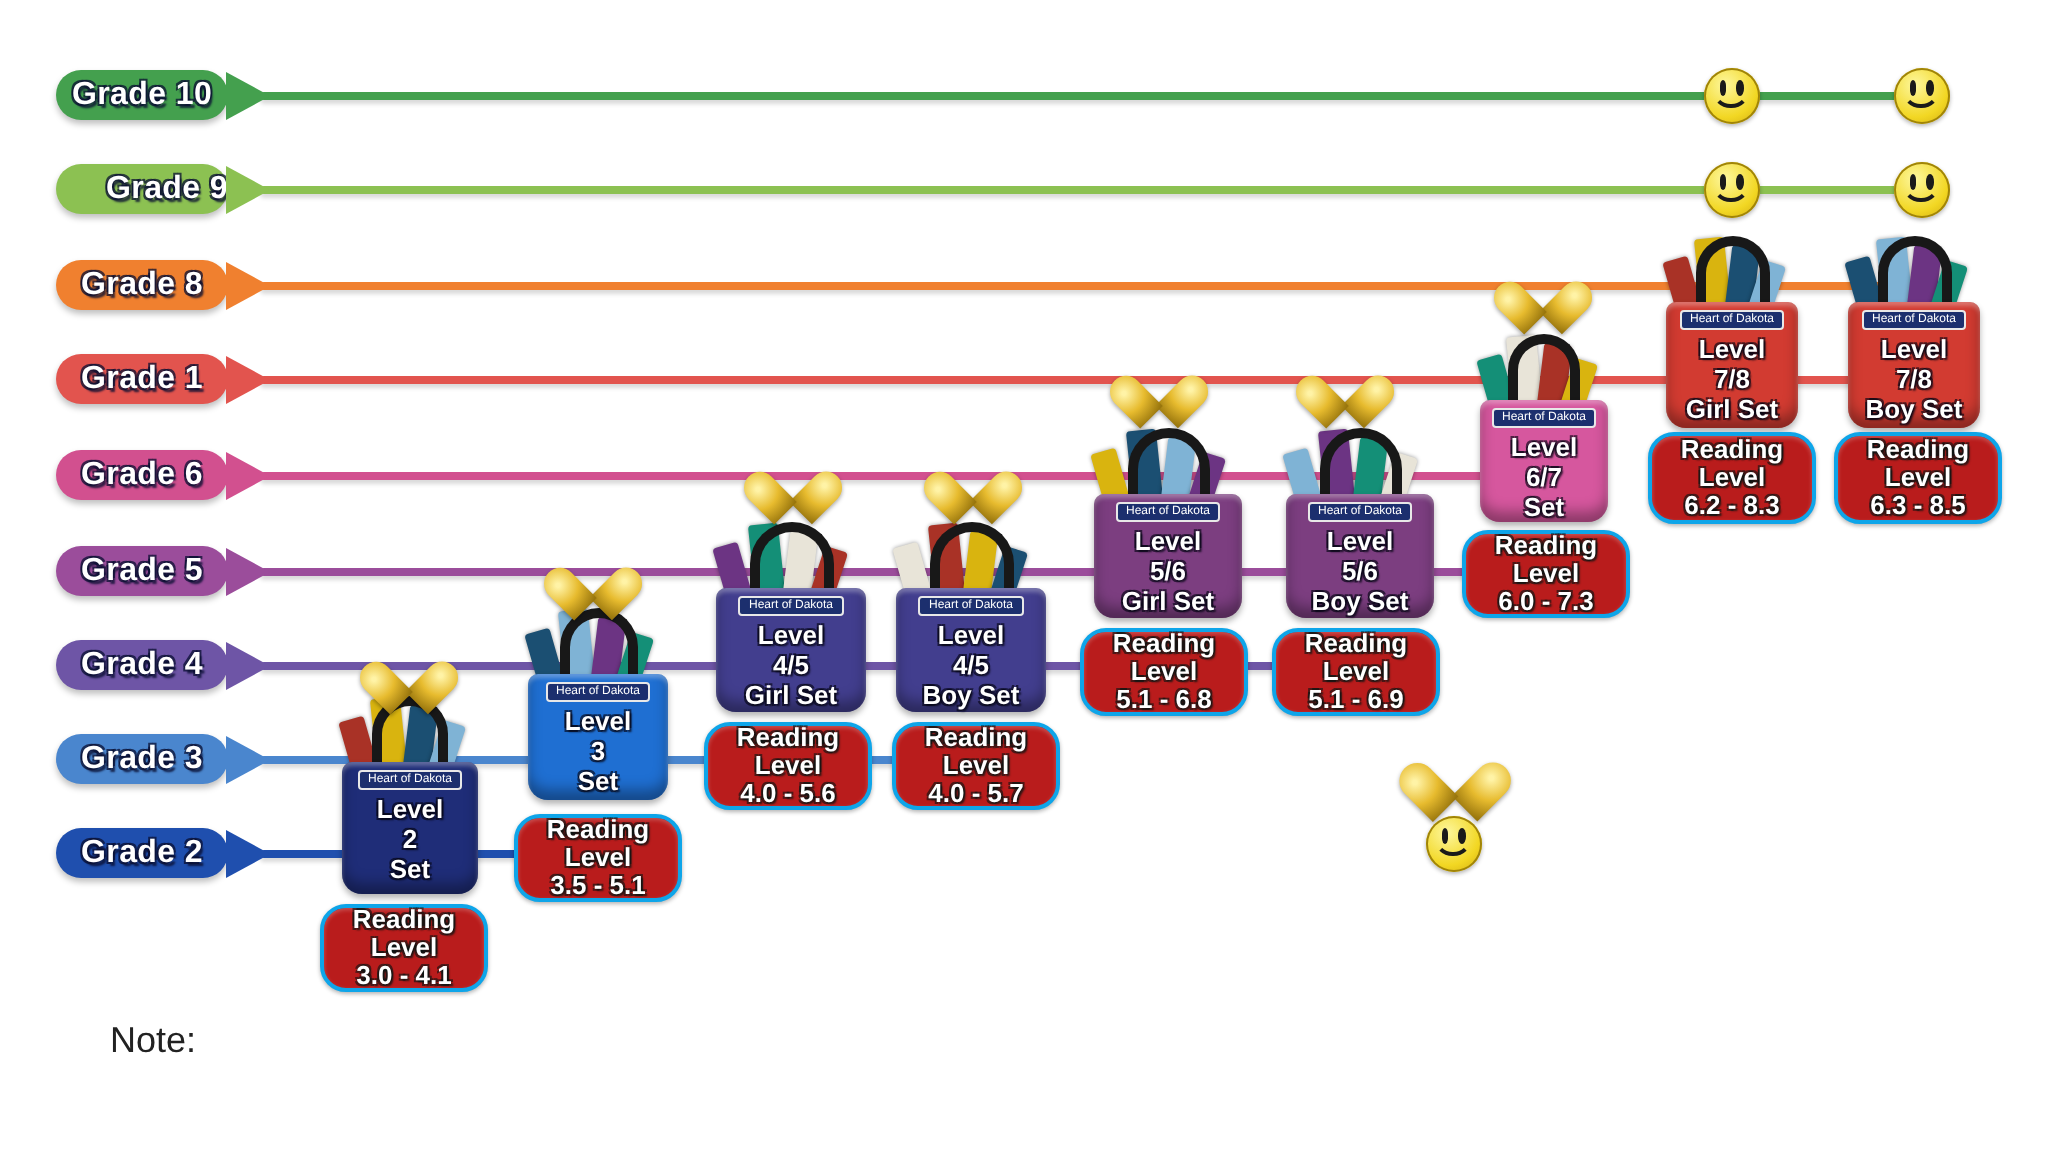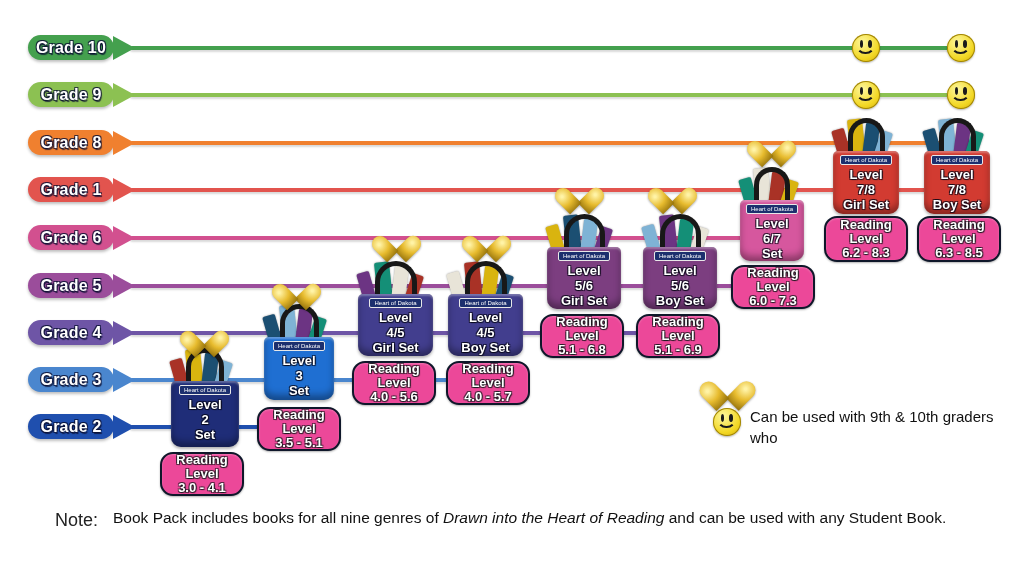--- a/index.html
+++ b/index.html
@@ -41,21 +41,21 @@
   .bag-body{position:absolute;left:0;right:0;top:38px;border-radius:5px 5px 10px 10px;z-index:4;
         box-shadow:inset 0 2px 2px rgba(255,255,255,.3),inset 0 -5px 7px rgba(0,0,0,.35),0 2px 3px rgba(0,0,0,.3);
         display:flex;flex-direction:column;align-items:center;}
   .brand{margin-top:4px;background:#1c2f6e;color:#fff;font-size:6px;line-height:8px;
         padding:0 4px;border-radius:2px;border:1px solid #e8e8e8;white-space:nowrap;}
   .bag-label{margin-top:2px;text-align:center;color:#fff;font-weight:bold;font-size:13px;line-height:15px;
         text-shadow:-1px -1px 0 rgba(5,5,20,.65),1px -1px 0 rgba(5,5,20,.65),
                     -1px 1px 0 rgba(5,5,20,.65),1px 1px 1px rgba(5,5,20,.8);}
   .bag-line{display:block;}
   
-  .rbox{position:absolute;background:#ec4899;border:2px solid #0f172a;border-radius:13px;z-index:5;
+  .rbox{position:absolute;background:#b91c1c;border:2px solid #0ea5e9;border-radius:13px;z-index:5;
         box-shadow:inset 0 1px 2px rgba(255,255,255,.25),0 1px 2px rgba(0,0,0,.3);
         display:flex;flex-direction:column;align-items:center;justify-content:center;
         color:#fff;font-weight:bold;font-size:13px;line-height:14px;box-sizing:border-box;
         text-shadow:-1px -1px 0 rgba(5,20,18,.6),1px -1px 0 rgba(5,20,18,.6),
                     -1px 1px 0 rgba(5,20,18,.6),1px 1px 1px rgba(5,20,18,.8);}
   .rline{display:block;text-align:center;}
   
   .legend-text{position:absolute;color:#111;font-size:15px;z-index:5;}
   .note-label{position:absolute;left:55px;top:510px;font-size:18px;color:#222;z-index:5;}
   .note-body{position:absolute;left:113px;top:508px;width:882px;font-size:15.5px;line-height:19.5px;color:#111;z-index:5;}
@@ -66,33 +66,31 @@
 <div id="canvas">
 
   <div class="heart" style="left:710px;top:369px;font-size:34px;"></div>
 
   <div class="smiley" style="left:713px;top:408px;">
     <div class="eye l"></div>
     <div class="eye r"></div>
     <div class="mouth"></div>
   </div>
   <div class="legend-text" style="left:750px;top:406px;line-height:21px;">
-    <span style="display:block;">Can be used with 9th &amp; 10th graders who</span>
   </div>
 
   <div class="note-label">Note:</div>
   <div class="note-body">
-    <span><span>Book Pack includes books for all nine genres of </span><i>Drawn into the Heart of Reading</i><span> and can be used with any Student Book.</span></span>
   </div>
 <div class="gline" style="left: 130px; top: 46px; width: 831px; background: rgb(68, 160, 78);"></div>
     <div class="pill" style="left: 28px; top: 35px; background: rgb(68, 160, 78); --c: #44a04e;">
       <div class="pill-label">Grade 10</div>
     </div>
     <div class="gline" style="left: 130px; top: 93px; width: 831px; background: rgb(140, 193, 82);"></div>
-    <div class="pill" style="left: 28px; top: 82px; background: rgb(140, 193, 82); --c: #8cc152;">
+    <div class="pill" style="left: 28px; top: 82px; background: rgb(140, 193, 82); justify-content: flex-end; --c: #8cc152;">
       <div class="pill-label">Grade 9</div>
     </div>
     <div class="gline" style="left: 130px; top: 141px; width: 820px; background: rgb(240, 128, 47);"></div>
     <div class="pill" style="left: 28px; top: 130px; background: rgb(240, 128, 47); --c: #f0802f;">
       <div class="pill-label">Grade 8</div>
     </div>
     <div class="gline" style="left: 130px; top: 188px; width: 820px; background: rgb(226, 84, 78);"></div>
     <div class="pill" style="left: 28px; top: 177px; background: rgb(226, 84, 78); --c: #e2544e;">
       <div class="pill-label">Grade 1</div>
     </div>

